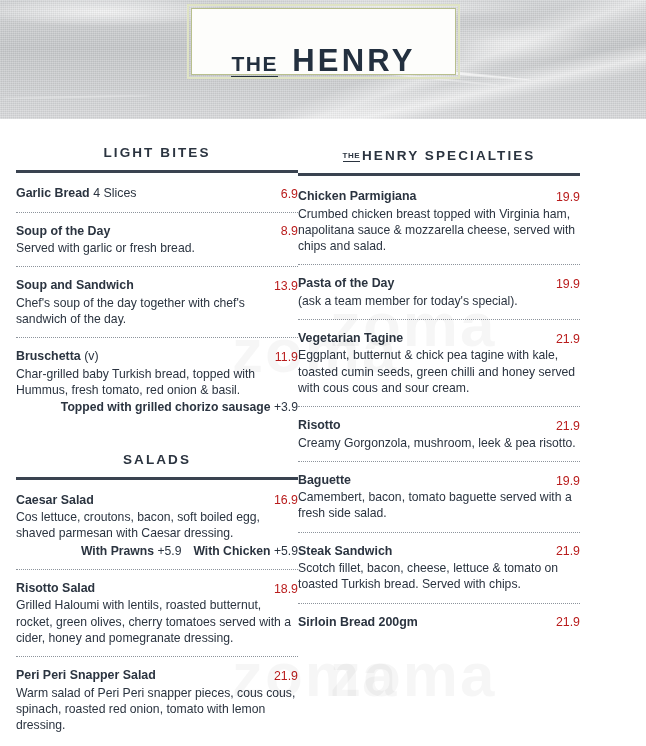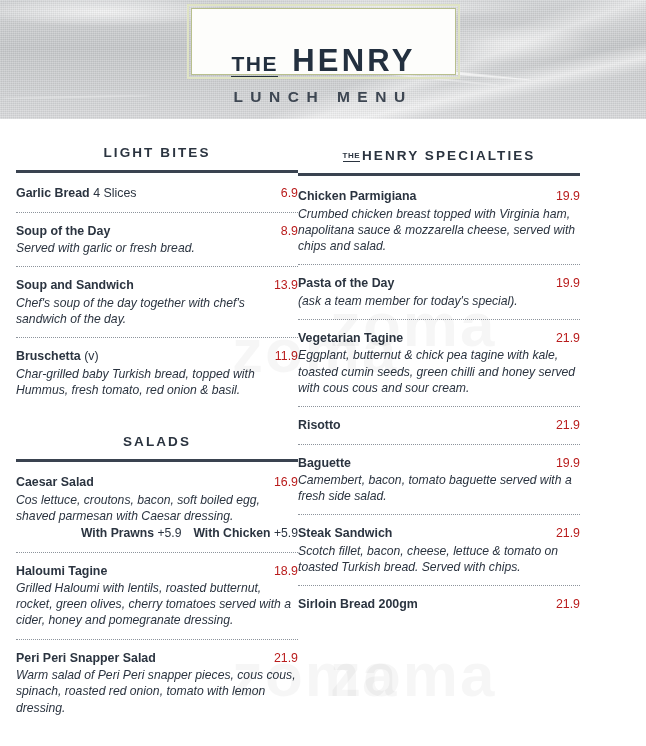--- a/index.html
+++ b/index.html
@@ -109,35 +109,34 @@
     background: #3a4350;
     margin-top: 10px;
     margin-bottom: 2px;
   }
 
   .item { padding-top: 11px; padding-bottom: 10px; }
   .item-sep { border-top: 1px dotted #8d949c; }
 
   .item-head {
     display: flex;
-    align-items: flex-start;
+    align-items: center;
     justify-content: space-between;
     gap: 8px;
   }
   .item-name { font-size: 12.4px; font-weight: 700; color: #2b3440; line-height: 1.25; }
   .item-name .light { font-weight: 400; }
   .item-price { font-size: 12.4px; font-weight: 400; color: #b91c1c; white-space: nowrap; }
 
   .item-desc {
     font-size: 12.2px;
     font-weight: 400;
     line-height: 1.33;
     color: #2b3440;
     margin-top: 1px;
-    font-style: italic;
   }
 
   .item-addon {
     font-size: 12.2px;
     line-height: 1.35;
     text-align: right;
     margin-top: 1px;
     color: #2b3440;
   }
   .item-addon .ad-label { font-weight: 700; }
@@ -167,21 +166,20 @@
   <div class="banner-streak streak-b"></div>
   <div class="banner-streak streak-c"></div>
 
   <div class="logo-box">
     <div class="logo-inner">
       <span class="logo-the">THE</span>
       <span class="logo-henry">HENRY</span>
     </div>
   </div>
 
-  <div class="lunch-menu">LUNCH MENU</div>
 </div>
 
 <div class="sheet">
   <div class="wm wm1">zoma</div>
   <div class="wm wm2">zoma</div>
   <div class="wm wm3">zoma</div>
   <div class="wm wm4">zoma</div>
 
   <div class="columns" id="columns">
       <div class="col col-salads">
@@ -207,36 +205,37 @@
               <div class="item-price">13.9</div>
             </div>
             <div class="item-desc">Chef's soup of the day together with chef's sandwich of the day.</div>
           </div>
           <div class="item item-sep">
             <div class="item-head">
               <div class="item-name"><span>Bruschetta</span><span class="light"> (v)</span></div>
               <div class="item-price">11.9</div>
             </div>
             <div class="item-desc">Char-grilled baby Turkish bread, topped with Hummus, fresh tomato, red onion &amp; basil.</div>
+            <div class="item-addon"><span class="ad-label">Topped with grilled chorizo sausage</span> <span>+3.9</span></div>
           </div>
         </div>
         <div>
           <div class="section-title"><span>SALADS</span></div>
           <div class="section-rule"></div>
           <div class="item">
             <div class="item-head">
               <div class="item-name"><span>Caesar Salad</span></div>
               <div class="item-price">16.9</div>
             </div>
             <div class="item-desc">Cos lettuce, croutons, bacon, soft boiled egg, shaved parmesan with Caesar dressing.</div>
             <div class="item-addon"><span class="ad-label">With Prawns</span> <span>+5.9</span><span class="ad-gap"></span><span class="ad-label">With Chicken</span> <span>+5.9</span></div>
           </div>
           <div class="item item-sep">
             <div class="item-head">
-              <div class="item-name"><span>Haloumi Tagine</span></div>
+              <div class="item-name"><span>Risotto Salad</span></div>
               <div class="item-price">18.9</div>
             </div>
             <div class="item-desc">Grilled Haloumi with lentils, roasted butternut, rocket, green olives, cherry tomatoes served with a cider, honey and pomegranate dressing.</div>
           </div>
           <div class="item item-sep">
             <div class="item-head">
               <div class="item-name"><span>Peri Peri Snapper Salad</span></div>
               <div class="item-price">21.9</div>
             </div>
             <div class="item-desc">Warm salad of Peri Peri snapper pieces, cous cous, spinach, roasted red onion, tomato with lemon dressing.</div>
@@ -266,20 +265,21 @@
               <div class="item-name"><span>Vegetarian Tagine</span></div>
               <div class="item-price">21.9</div>
             </div>
             <div class="item-desc">Eggplant, butternut &amp; chick pea tagine with kale, toasted cumin seeds, green chilli and honey served with cous cous and sour cream.</div>
           </div>
           <div class="item item-sep">
             <div class="item-head">
               <div class="item-name"><span>Risotto</span></div>
               <div class="item-price">21.9</div>
             </div>
+            <div class="item-desc">Creamy Gorgonzola, mushroom, leek &amp; pea risotto.</div>
           </div>
           <div class="item item-sep">
             <div class="item-head">
               <div class="item-name"><span>Baguette</span></div>
               <div class="item-price">19.9</div>
             </div>
             <div class="item-desc">Camembert, bacon, tomato baguette served with a fresh side salad.</div>
           </div>
           <div class="item item-sep">
             <div class="item-head">

